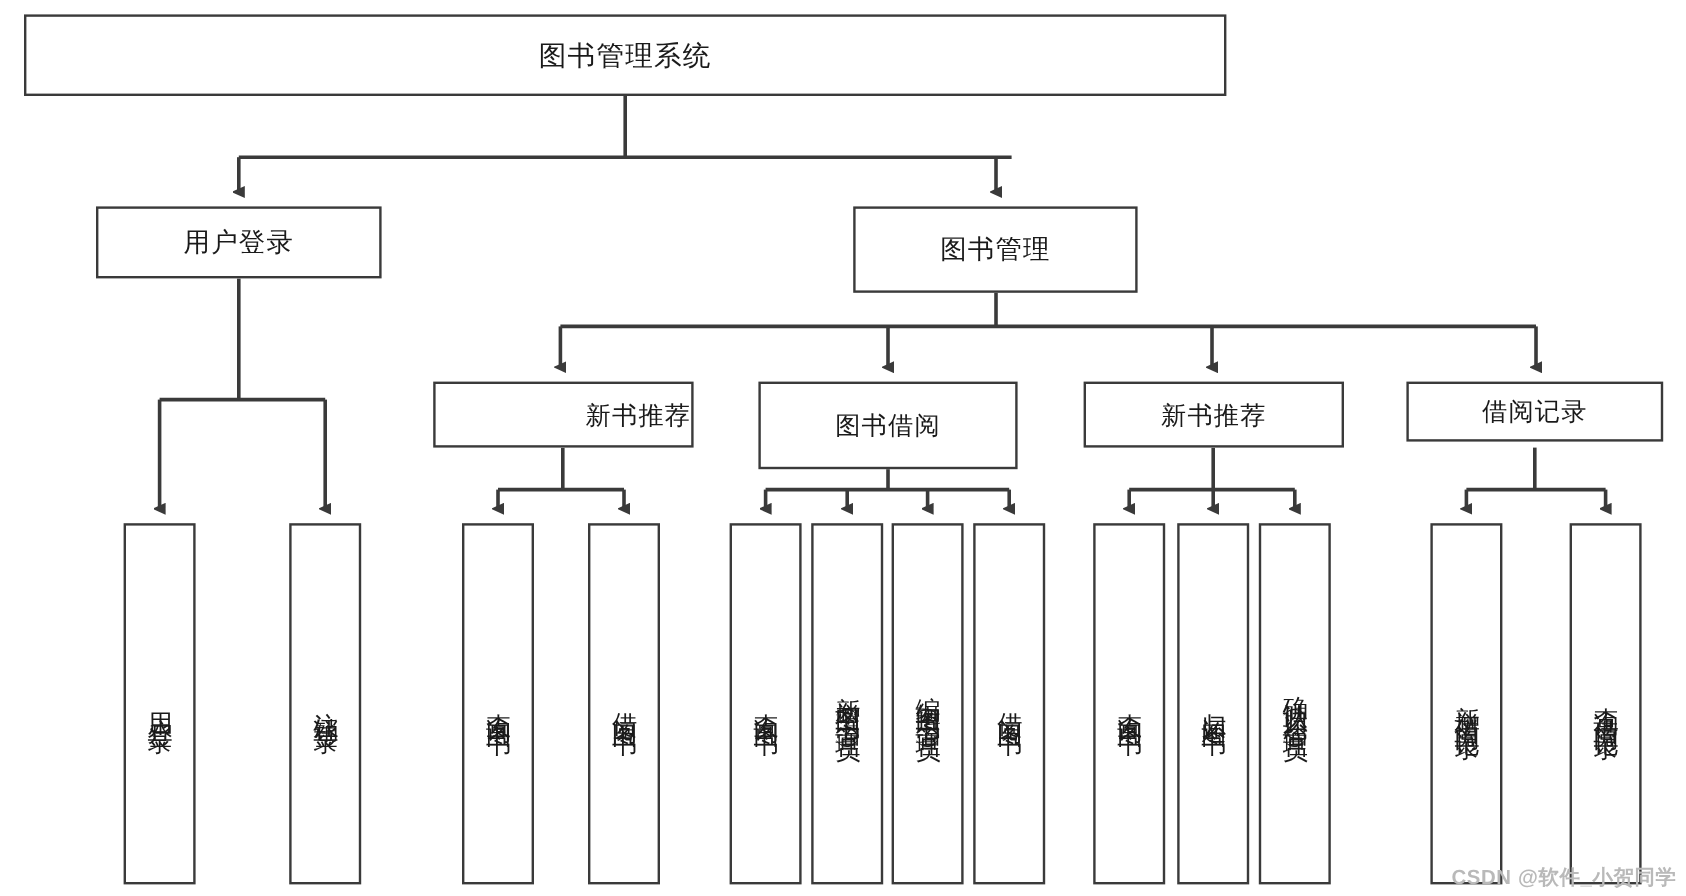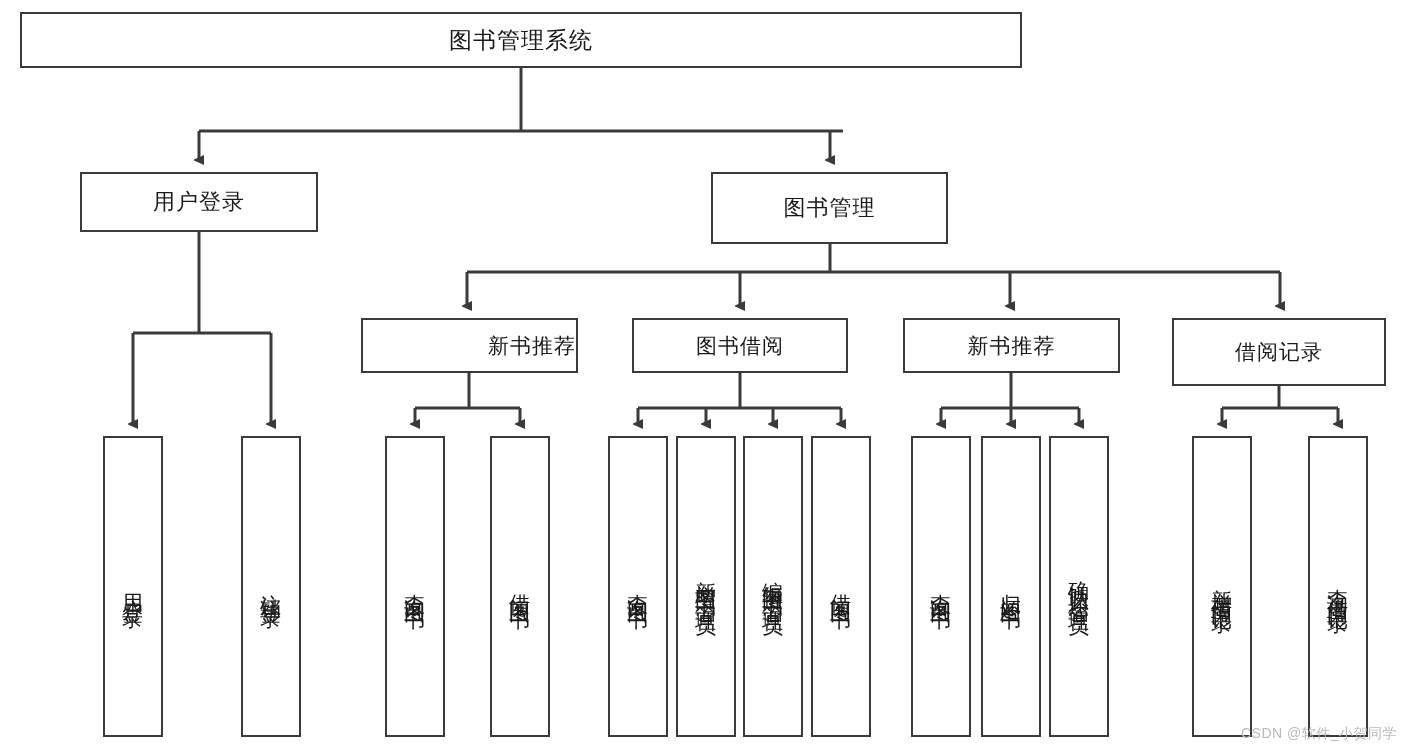--- a/index.html
+++ b/index.html
@@ -52,24 +52,25 @@
     color: #1a1a1a;
   }
   .htext {
     white-space: nowrap;
     letter-spacing: 1px;
   }
   .watermark {
     position: absolute;
     right: 8px;
     bottom: 4px;
-    font-size: 14px;
+    font-size: 17px;
     color: #b9b9b9;
     letter-spacing: 0.5px;
     white-space: nowrap;
+    font-weight: bold;
   }
 </style>
 </head>
 <body>
 
 <div id="canvas">
 
   <svg class="edges" viewBox="0 0 1405 747">
     <defs>
       <marker id="arrow" markerWidth="10" markerHeight="10" refX="5" refY="5" orient="auto" markerUnits="userSpaceOnUse">
@@ -113,41 +114,41 @@
       <path d="M 1011 408 L 1011 424" marker-end="url(#arrow)"></path>
       <path d="M 1079 408 L 1079 424" marker-end="url(#arrow)"></path>
 
       <path d="M 1279 373 L 1279 408"></path>
       <path d="M 1222 408 L 1338 408"></path>
       <path d="M 1222 408 L 1222 424" marker-end="url(#arrow)"></path>
       <path d="M 1338 408 L 1338 424" marker-end="url(#arrow)"></path>
     </g>
   </svg>
 
-  <div class="node root" style="left:20px; top:12px; width:1002px; height:56px;justify-content:center;">
+  <div class="node root" style="left:20px; top:12px; width:1002px; height:68px;justify-content:center;">
     <span class="htext">图书管理系统</span>
   </div>
 
   <div class="node l2" style="left:80px; top:172px; width:238px; height:60px;">
     <span class="htext">用户登录</span>
   </div>
   <div class="node l2" style="left:711px; top:172px; width:237px; height:72px;">
     <span class="htext">图书管理</span>
   </div>
 
   <div class="node l3" style="left:361px; top:318px; width:217px; height:55px;justify-content:flex-end;">
     <span class="htext">新书推荐</span>
   </div>
-  <div class="node l3" style="left:632px; top:318px; width:216px; height:55px;">
+  <div class="node l3" style="left:632px; top:318px; width:216px; height:73px;">
     <span class="htext">图书借阅</span>
   </div>
   <div class="node l3" style="left:903px; top:318px; width:217px; height:55px;">
     <span class="htext">新书推荐</span>
   </div>
-  <div class="node l3" style="left:1172px; top:318px; width:214px; height:68px;">
+  <div class="node l3" style="left:1172px; top:318px; width:214px; height:50px;">
     <span class="htext">借阅记录</span>
   </div>
 
   <div class="node leaf" style="left:103px; top:436px; width:60px; height:301px;">
     <span class="vtext">用户登录</span>
   </div>
   <div class="node leaf" style="left:241px; top:436px; width:60px; height:301px;">
     <span class="vtext">注销登录</span>
   </div>
 

